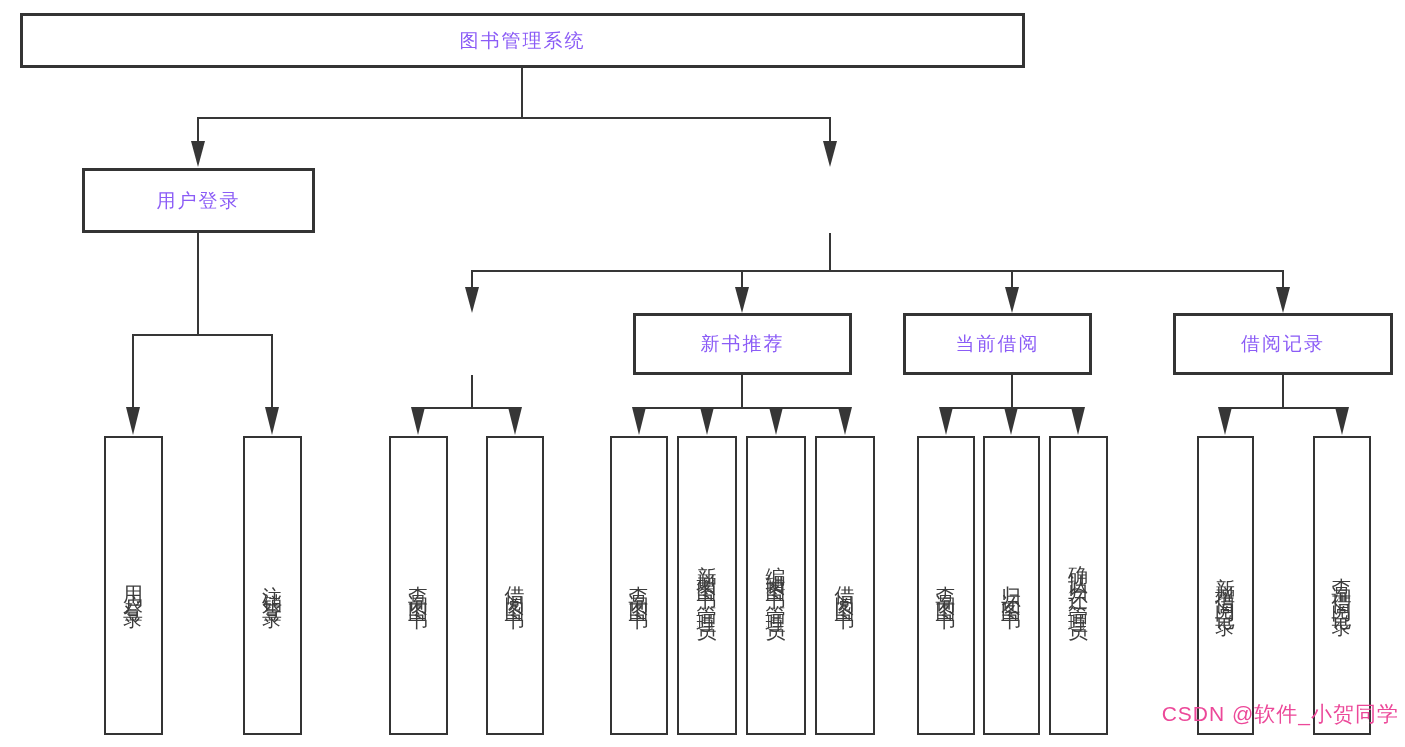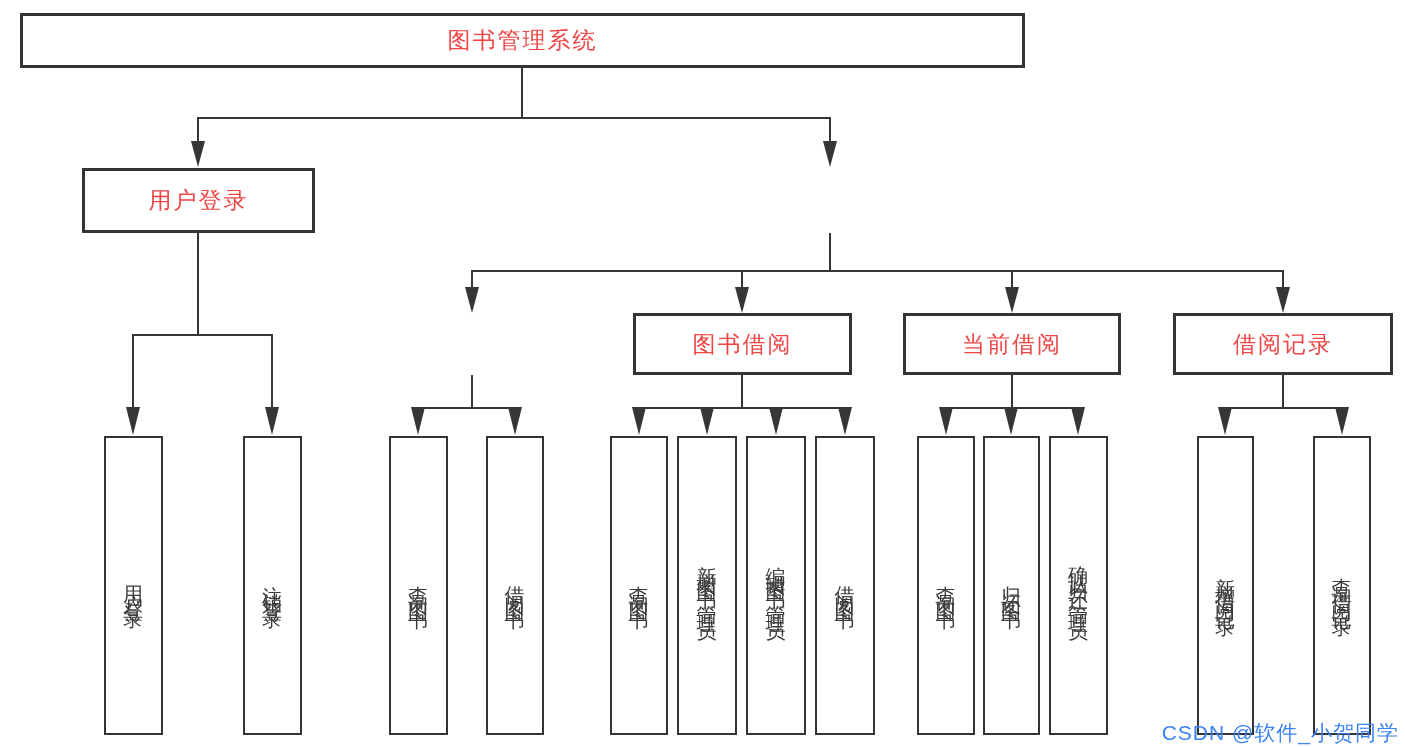--- a/index.html
+++ b/index.html
@@ -16,22 +16,22 @@
     overflow: hidden;
   }
   .box {
     position: absolute;
     box-sizing: border-box;
     border: 3px solid #343434;
     background: #ffffff;
     display: flex;
     align-items: center;
     justify-content: center;
-    color: #ef4444;
-    font-size: 23px;
+    color: #8b5cf6;
+    font-size: 19px;
     letter-spacing: 2px;
     white-space: nowrap;
     z-index: 2;
     text-align: center;
   }
   .leafbox {
     position: absolute;
     box-sizing: border-box;
     border: 2px solid #343434;
     background: #ffffff;
@@ -70,39 +70,39 @@
     width: 0;
     height: 0;
     border-left: 7px solid transparent;
     border-right: 7px solid transparent;
     border-top: 26px solid #363636;
     z-index: 1;
   }
   #watermark {
     position: absolute;
     right: 6px;
-    bottom: 0;
-    color: #3b82f6;
+    bottom: 19px;
+    color: #ec4899;
     font-size: 21px;
     letter-spacing: 1px;
     z-index: 3;
     white-space: nowrap;
   }
 </style>
 </head>
 <body>
 
 <div id="canvas">
 
   <div class="box" style="left:20px; top:13px; width:1005px; height:55px;">图书管理系统</div>
 
   <div class="box" style="left:82px; top:168px; width:233px; height:65px;">用户登录</div>
 
-  <div class="box" style="left:633px; top:313px; width:219px; height:62px;">图书借阅</div>
-  <div class="box" style="left:903px; top:313px; width:218px; height:62px;">当前借阅</div>
+  <div class="box" style="left:633px; top:313px; width:219px; height:62px;">新书推荐</div>
+  <div class="box" style="left:903px; top:313px; width:189px; height:62px;">当前借阅</div>
   <div class="box" style="left:1173px; top:313px; width:220px; height:62px;">借阅记录</div>
 
   <div class="leafbox" style="left:104px; width:59px;">
     <span class="vtext">用户登录</span>
   </div>
   <div class="leafbox" style="left:243px; width:59px;">
     <span class="vtext">注销登录</span>
   </div>
 
   <div class="leafbox" style="left:389px; width:59px;">

